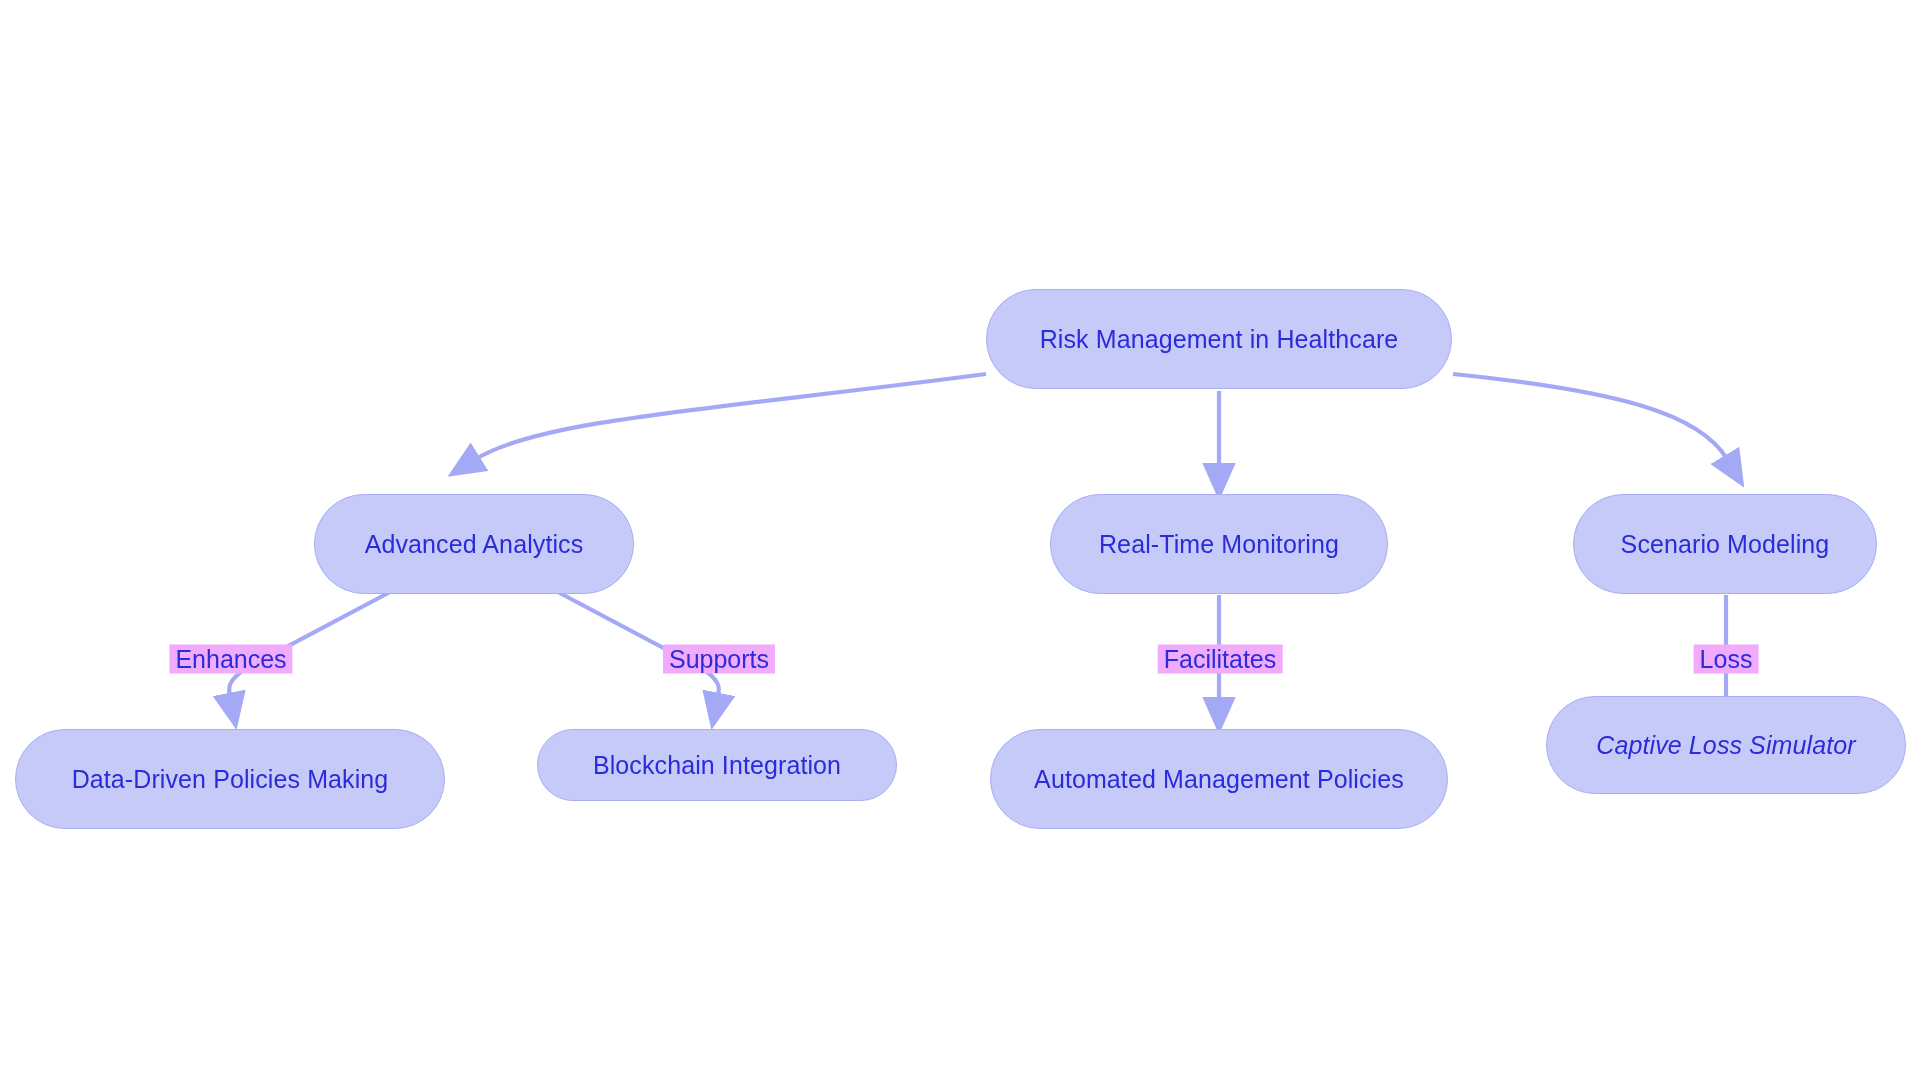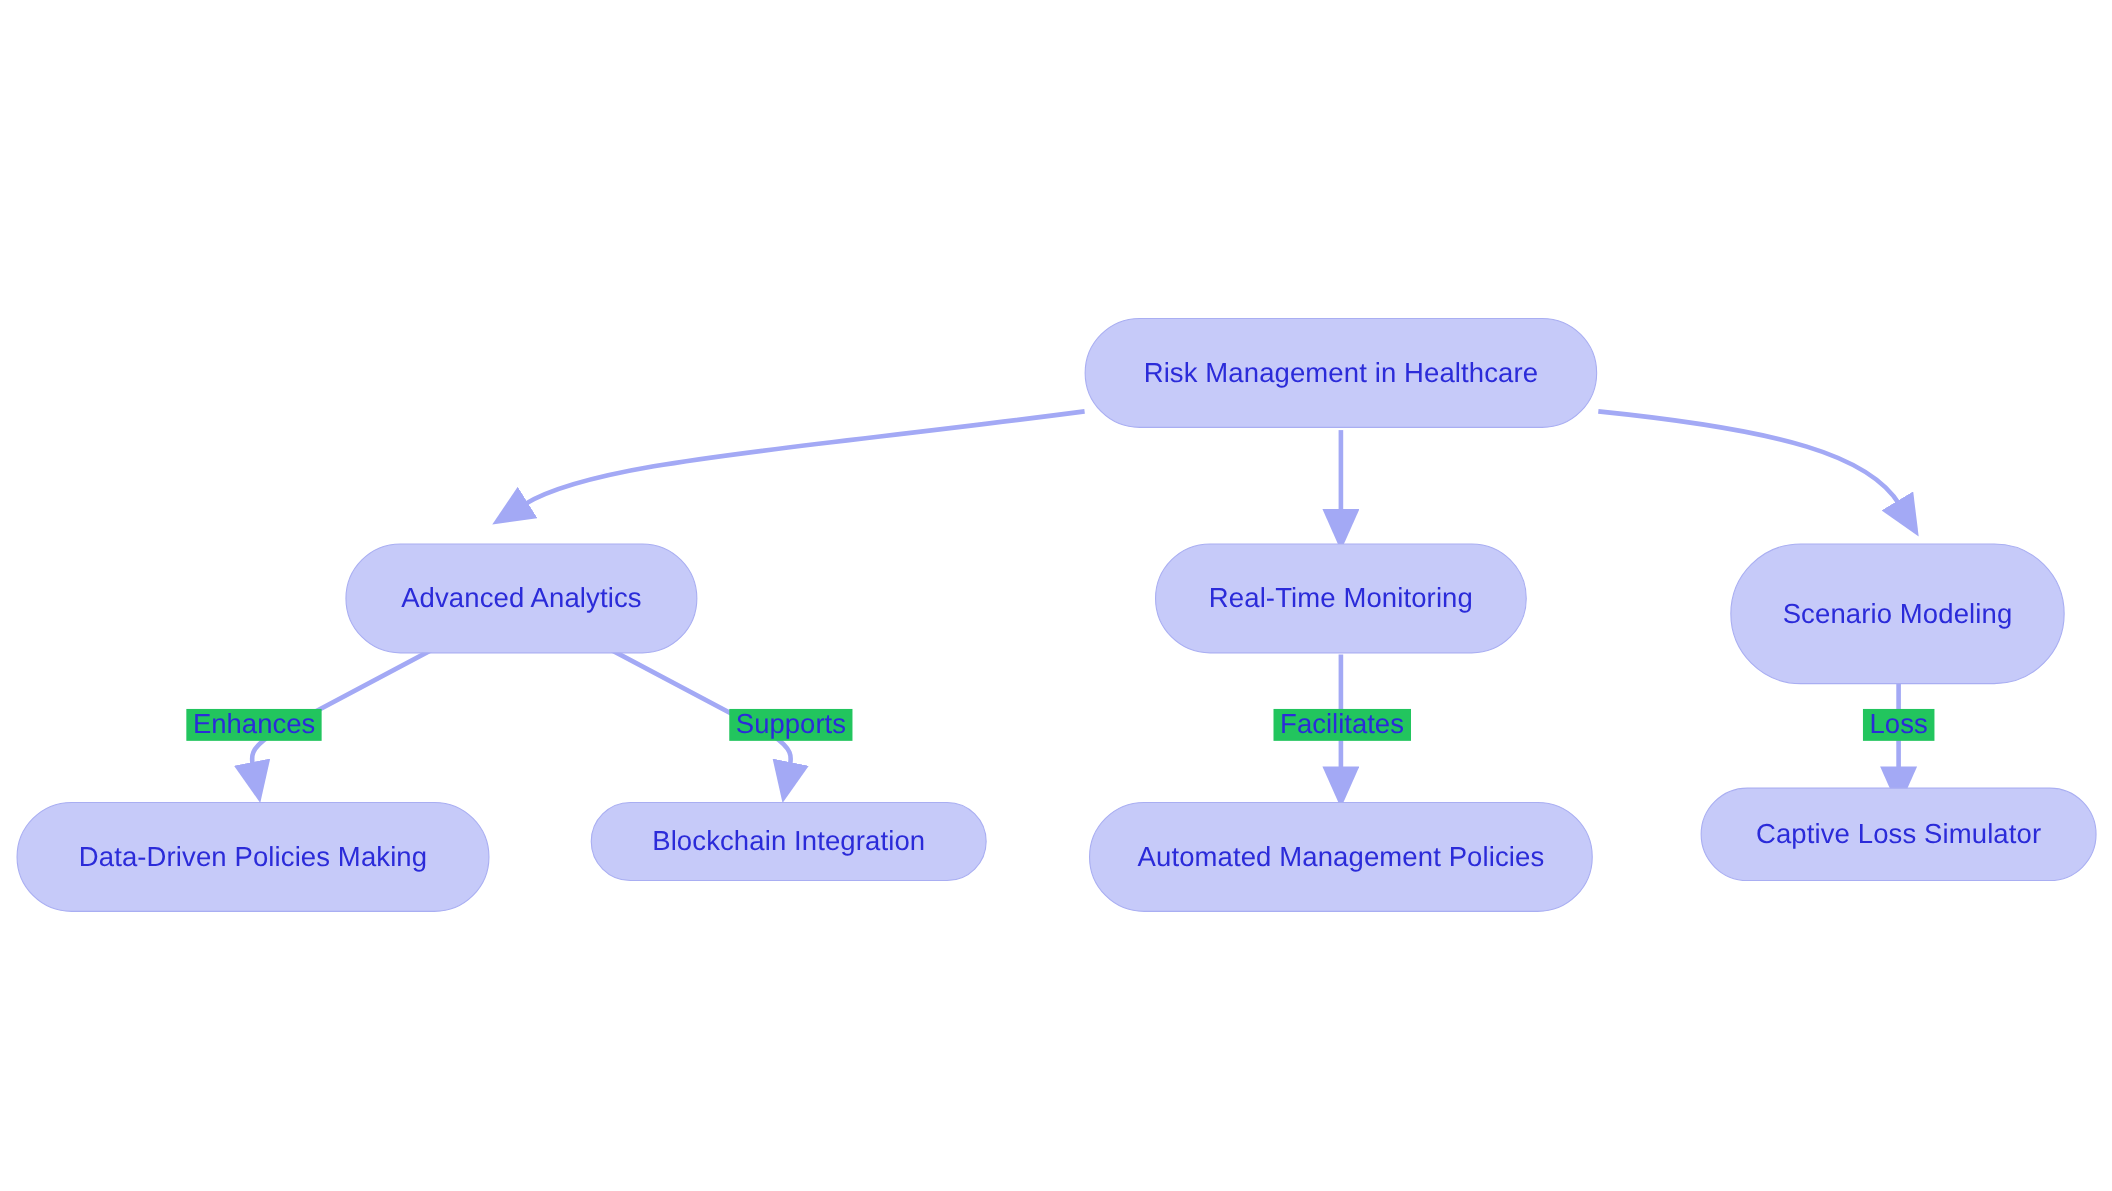--- a/index.html
+++ b/index.html
@@ -50,21 +50,21 @@
     line-height: 1;
     padding: 0 10px;
   }
   .edge-label {
     position: absolute;
     color: #2b2bd9;
     font-size: 25px;
     font-weight: 400;
     line-height: 1;
     white-space: nowrap;
-    background: #22c55e;
+    background: #f0abfc;
     padding: 2px 6px;
     transform: translate(-50%, -50%);
     z-index: 4;
   }
 </style>
 </head>
 <body>
 
 <div id="canvas">
 
@@ -95,37 +95,37 @@
   </div>
 
   <div class="node" style="left:1050px; top:475px; width:338px; height:100px;">
     <span class="node-label">Real-Time Monitoring</span>
   </div>
 
   <div class="node" style="left:314px; top:475px; width:320px; height:100px;">
     <span class="node-label">Advanced Analytics</span>
   </div>
 
-  <div class="node" style="left:1573px; top:475px; width:304px; height:128px;">
+  <div class="node" style="left:1573px; top:475px; width:304px; height:100px;">
     <span class="node-label">Scenario Modeling</span>
   </div>
 
   <div class="node" style="left:15px; top:710px; width:430px; height:100px;">
     <span class="node-label">Data-Driven Policies Making</span>
   </div>
 
   <div class="node" style="left:537px; top:710px; width:360px; height:72px;">
     <span class="node-label">Blockchain Integration</span>
   </div>
 
   <div class="node" style="left:990px; top:710px; width:458px; height:100px;">
     <span class="node-label">Automated Management Policies</span>
   </div>
 
-  <div class="node" style="left:1546px; top:697px; width:360px; height:85px;">
+  <div class="node" style="left:1546px; top:677px; width:360px; height:98px;font-style:italic;">
     <span class="node-label">Captive Loss Simulator</span>
   </div>
 
   <div class="edge-label" style="left:231px; top:640px;">Enhances</div>
 
   <div class="edge-label" style="left:719px; top:640px;">Supports</div>
 
   <div class="edge-label" style="left:1220px; top:640px;">Facilitates</div>
 
   <div class="edge-label" style="left:1726px; top:640px;">Loss</div>

